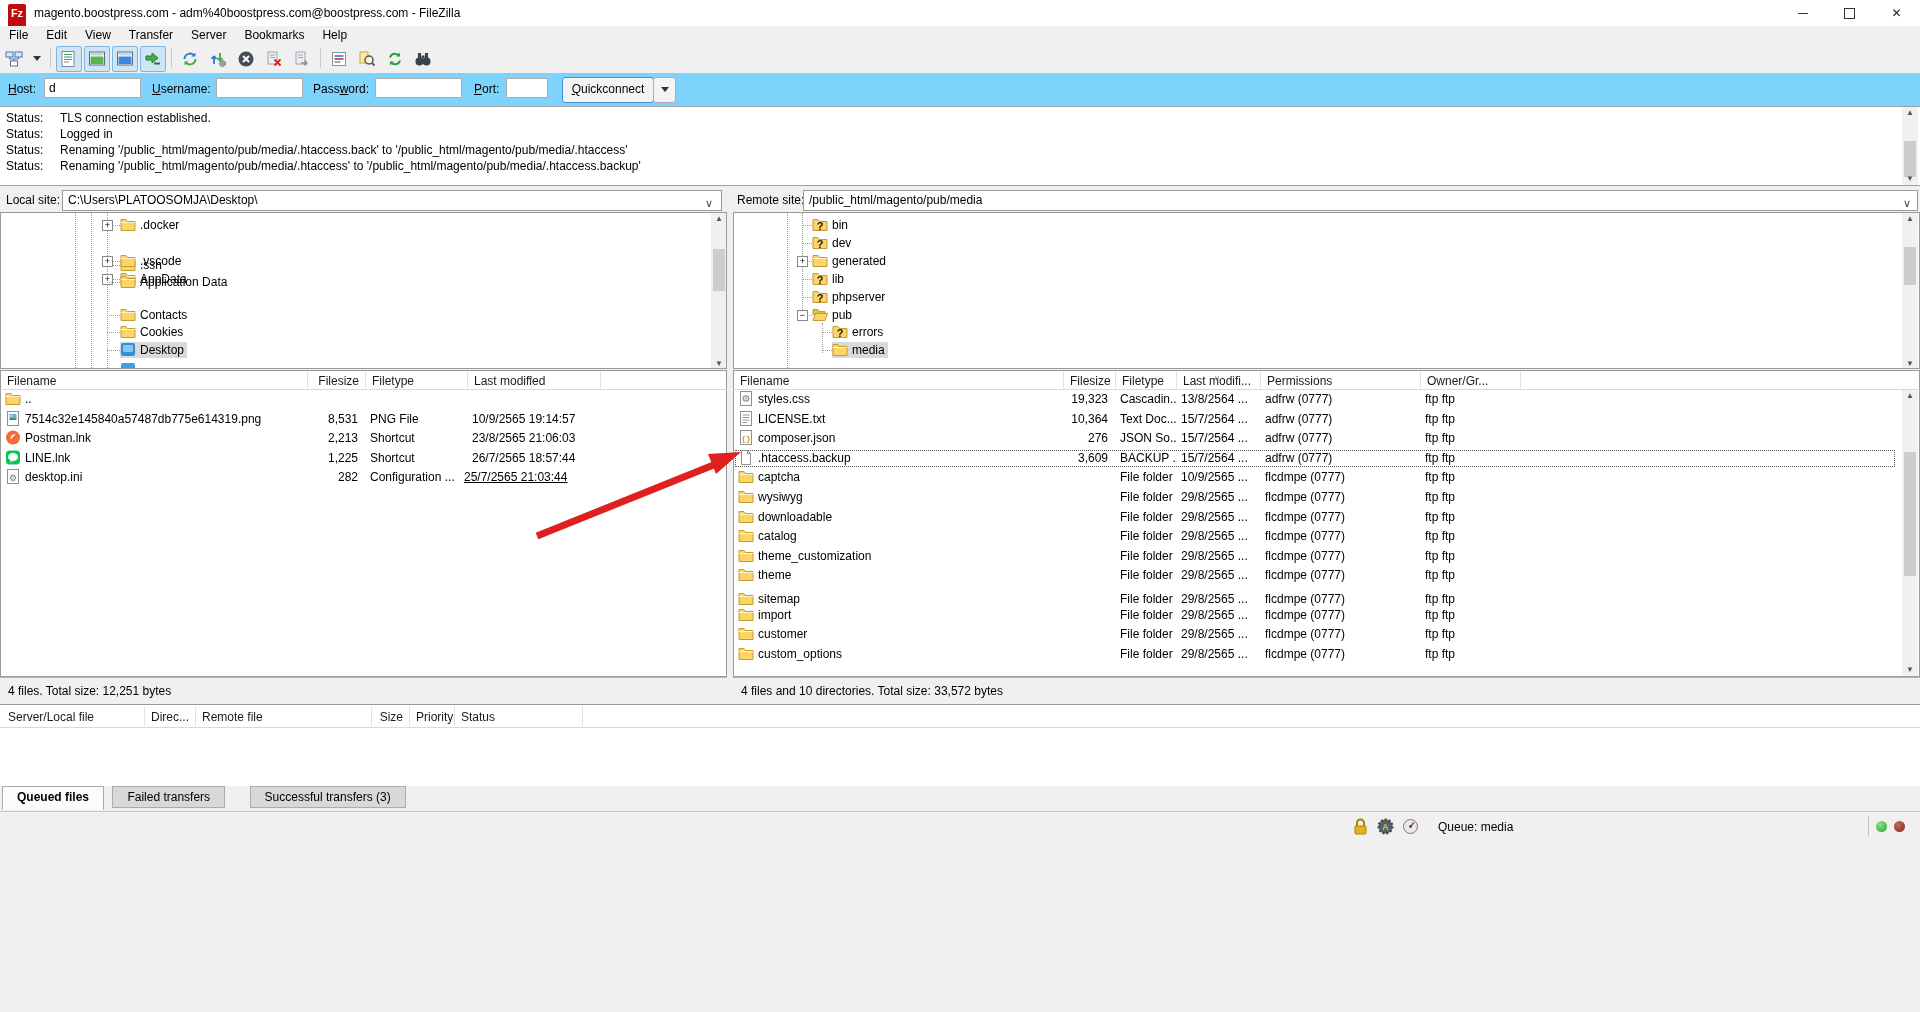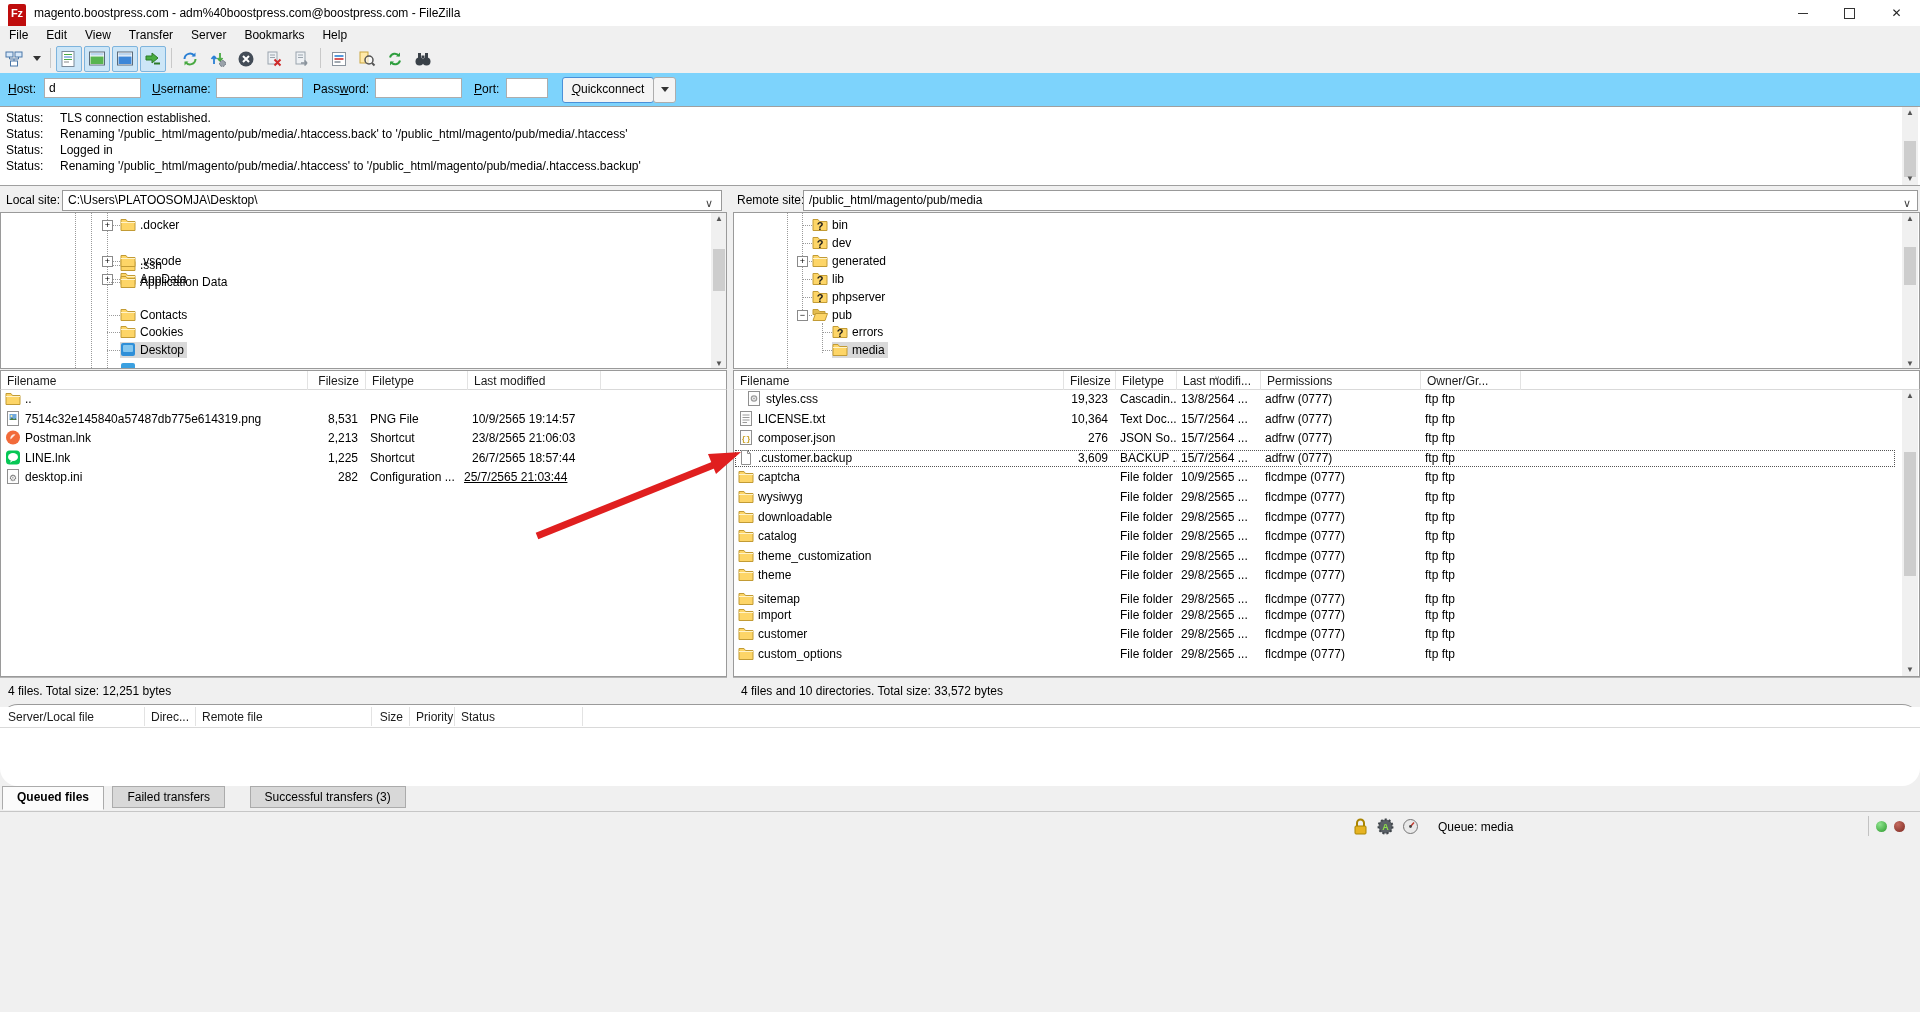--- a/index.html
+++ b/index.html
@@ -85,21 +85,21 @@
   .sbar{background:#f0f0f0;}
   .sthumb{position:absolute;left:2px;width:12px;background:#cdcdcd;}
   .sarrow{position:absolute;left:0;width:16px;height:12px;text-align:center;font-size:8px;color:#555;line-height:12px;}
 
   
   .panestatus{top:677px;height:27px;background:#f0f0f0;border-top:1px solid #b5b5b5;box-sizing:border-box;line-height:26px;padding-left:8px;}
   #local-status{left:0;width:727px;}
   #remote-status{left:733px;width:1187px;}
 
   
-  #queuepanel{left:0;top:704px;width:1920px;height:82px;background:#fff;border-top:1px solid #9a9a9a;box-sizing:border-box;border-radius:18px;}
+  #queuepanel{left:0;top:704px;width:1920px;height:82px;background:#fff;border-top:1px solid #9a9a9a;box-sizing:border-box;}
   #queueheader{position:absolute;left:0;top:2px;width:1920px;height:20px;background:#fff;border-bottom:1px solid #d9d9d9;}
 
   
   #tabbar{left:0;top:786px;width:1920px;height:25px;background:#f0f0f0;}
   .tab{position:absolute;top:0;height:22px;line-height:21px;padding:0 14px;background:#d8d8d8;border:1px solid #ababab;box-sizing:border-box;}
   .tab.active{background:#fbfbfb;font-weight:bold;height:24px;border-bottom-color:#fbfbfb;}
 
   
   #statusbar{left:0;top:811px;width:1920px;height:29px;background:#f0f0f0;border-top:1px solid #c6c6c6;box-sizing:border-box;}
   .sb-ico{top:6px;width:17px;height:17px;}
@@ -196,22 +196,22 @@
   <input class="abs qinput" style="left: 375px; width: 87px;" value="">
   <span class="abs qlabel" style="left:474px"><u>P</u>ort:</span>
   <input class="abs qinput" style="left: 506px; width: 42px;" value="">
   <div id="qc-btn" class="abs"><span><u>Q</u>uickconnect</span></div>
   <div id="qc-dd" class="abs"><span class="ddglyph"></span></div>
 </div>
 
 <div id="log" class="abs">
   <div id="log-lines" style="padding-top:3px">
       <div class="log-line"><span class="log-label">Status:</span><span>TLS connection established.</span></div>
+      <div class="log-line"><span class="log-label">Status:</span><span>Logged in</span></div>
       <div class="log-line"><span class="log-label">Status:</span><span>Renaming '/public_html/magento/pub/media/.htaccess.back' to '/public_html/magento/pub/media/.htaccess'</span></div>
-      <div class="log-line"><span class="log-label">Status:</span><span>Logged in</span></div>
       <div class="log-line"><span class="log-label">Status:</span><span>Renaming '/public_html/magento/pub/media/.htaccess' to '/public_html/magento/pub/media/.htaccess.backup'</span></div>
     </div>
 </div>
 
 <div id="local-sitebar" class="abs sitebar">
   <span class="abs" style="left:6px;top:3px">Local site:</span>
   <div class="abs site-combo" style="left:62px;width:660px">
     <span>C:\Users\PLATOOSOMJA\Desktop\</span>
     <span class="abs combo-chevron" style="right:8px">∨</span>
   </div>
@@ -434,21 +434,21 @@
       <div class="fcell" style="left: 459px; width: 133px; text-decoration: underline;">25/7/2565 21:03:44</div>
     </div>
   </div>
 <div id="remote-list" class="abs listbody">
   <div class="abs sbar" style="left:1168px;top:0;width:16px;height:286px">
     <div class="sarrow" style="top:0">▲</div>
     <div class="sthumb" style="top:62px;height:124px"></div>
     <div class="sarrow" style="bottom:0">▼</div>
   </div>
 <div class="frow" style="top: 0px;">
-      <div class="fcell" style="left: 0px; width: 330px; margin-left: 8px;"><span class="fi"><svg width="16" height="15" viewBox="0 0 16 15">
+      <div class="fcell" style="left: 0px; width: 330px;"><span class="fi"><svg width="16" height="15" viewBox="0 0 16 15">
             <rect x="2.5" y="0.5" width="11" height="14" fill="#fdfdfd" stroke="#8f8f8f"></rect>
             <circle cx="8" cy="7.5" r="2.6" fill="none" stroke="#9a9a9a" stroke-width="1.4"></circle>
             <circle cx="8" cy="7.5" r="0.9" fill="#9a9a9a"></circle>
           </svg></span><span>styles.css</span></div>
       <div class="fcell num" style="left: 330px; width: 52px;">19,323</div>
       <div class="fcell" style="left: 382px; width: 61px;">Cascadin...</div>
       <div class="fcell" style="left: 443px; width: 84px;">13/8/2564 ...</div>
       <div class="fcell" style="left: 527px; width: 160px;">adfrw (0777)</div>
       <div class="fcell" style="left: 687px; width: 100px;">ftp ftp</div>
     </div>
@@ -471,21 +471,21 @@
       <div class="fcell num" style="left: 330px; width: 52px;">276</div>
       <div class="fcell" style="left: 382px; width: 61px;">JSON So...</div>
       <div class="fcell" style="left: 443px; width: 84px;">15/7/2564 ...</div>
       <div class="fcell" style="left: 527px; width: 160px;">adfrw (0777)</div>
       <div class="fcell" style="left: 687px; width: 100px;">ftp ftp</div>
     </div>
     <div class="frow focused" style="top: 58.8px; width: 1162px;">
       <div class="fcell" style="left: 0px; width: 330px;"><span class="fi"><svg width="16" height="15" viewBox="0 0 16 15">
             <path d="M3.5 0.5 h6 l3 3 v11 h-9 Z" fill="#fff" stroke="#8f8f8f"></path>
             <path d="M9.5 0.5 v3 h3" fill="none" stroke="#8f8f8f"></path>
-          </svg></span><span>.customer.backup</span></div>
+          </svg></span><span>.htaccess.backup</span></div>
       <div class="fcell num" style="left: 330px; width: 52px;">3,609</div>
       <div class="fcell" style="left: 382px; width: 61px;">BACKUP ...</div>
       <div class="fcell" style="left: 443px; width: 84px;">15/7/2564 ...</div>
       <div class="fcell" style="left: 527px; width: 160px;">adfrw (0777)</div>
       <div class="fcell" style="left: 687px; width: 100px;">ftp ftp</div>
     </div>
     <div class="frow" style="top: 78.4px;">
       <div class="fcell" style="left: 0px; width: 330px;"><span class="fi"><svg width="16" height="15" viewBox="0 0 16 15">
             <path d="M1 2.5 h5 l1.5 2 H15 v9 H1 Z" fill="#fdd567" stroke="#c29b35"></path>
             <path d="M1 5.5 H15" stroke="#fff3c9" stroke-width="1"></path>

